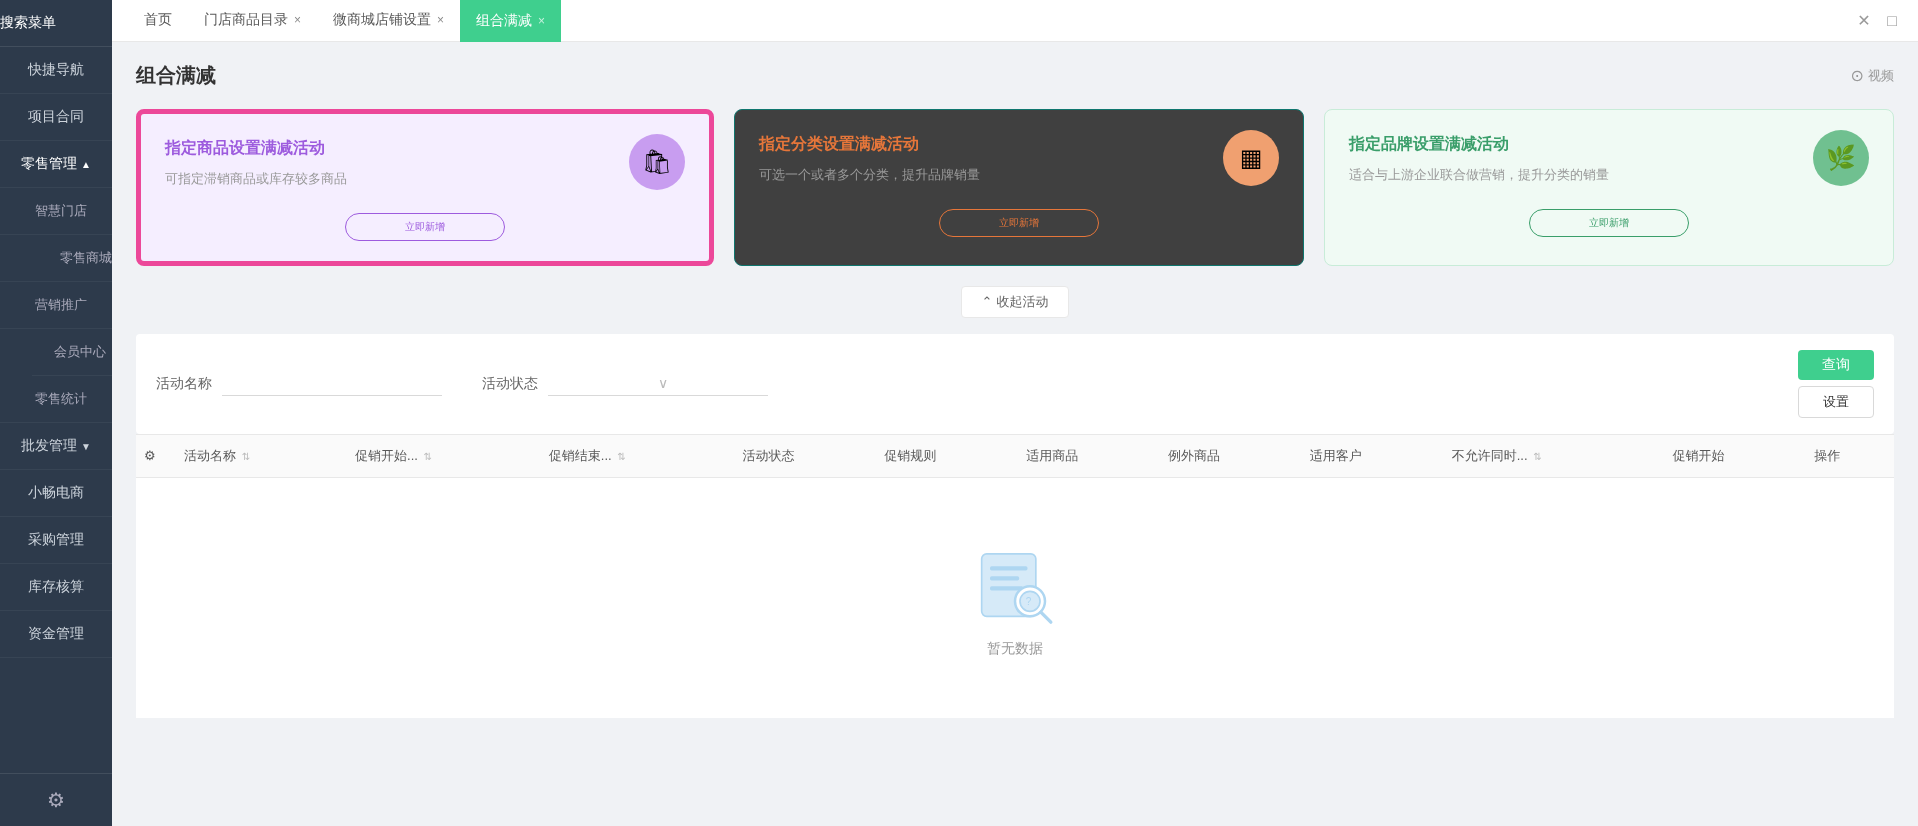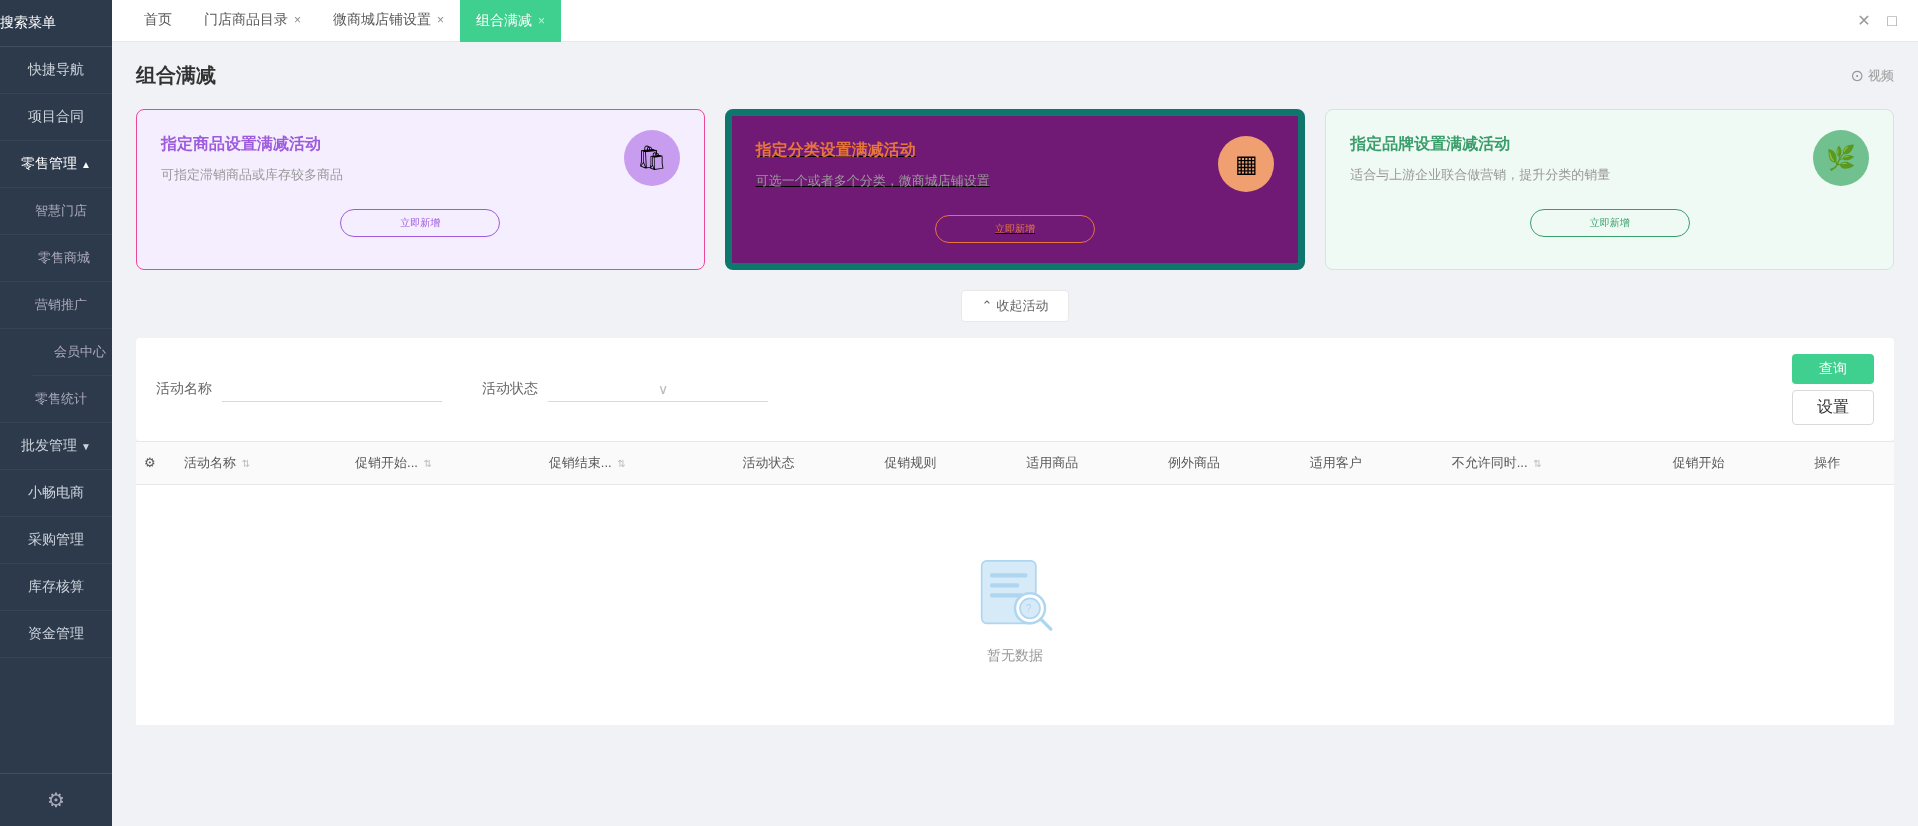--- a/index.html
+++ b/index.html
@@ -137,22 +137,22 @@
     }
     .card {
       flex: 1;
       border-radius: 8px;
       padding: 24px 24px 20px;
       position: relative;
       overflow: hidden;
       display: flex;
       flex-direction: column;
     }
-    .card-purple { background: #f5eeff; border: 1px solid #ec4899; }
-    .card-orange { background: #701a75; border: 7px solid #0f766e; text-decoration: underline; }
+    .card-purple { background: #f5eeff; border: 5px solid #ec4899; }
+    .card-orange { background: #404040; border: 1px solid #0f766e; }
     .card-green { background: #f0faf4; border: 1px solid #c8ecd8; }
 
     .card-title {
       font-size: 16px;
       font-weight: 600;
       margin-bottom: 10px;
     }
     .card-purple .card-title { color: #9d5bde; }
     .card-orange .card-title { color: #e6763a; }
     .card-green .card-title { color: #3a9e6a; }
@@ -246,21 +246,21 @@
       font-size: 14px;
       cursor: pointer;
       min-width: 72px;
     }
     .btn-setting {
       background: #fff;
       color: #333;
       border: 1px solid #d9d9d9;
       border-radius: 4px;
       padding: 6px 24px;
-      font-size: 16px;
+      font-size: 13px;
       cursor: pointer;
       min-width: 72px;
     }
 
     
     .table-wrapper {
       background: #fff;
       margin-top: 0;
     }
     .data-table {
@@ -341,21 +341,21 @@
   <div class="sidebar-item">
     <span>项目合同</span>
   </div>
   <div class="sidebar-item active">
     <span>零售管理</span>
     <span style="font-size:10px;">▲</span>
   </div>
   <div class="sidebar-item" style="padding-left:10px; font-size:13px; color:#aab;">
     <span>智慧门店</span>
   </div>
-  <div class="sidebar-item" style="padding-left:16px; font-size:13px; color:#aab;">
+  <div class="sidebar-item" style="padding-left:16px; font-size:13px; color:#aab;justify-content:flex-end;">
     <span>零售商城</span>
   </div>
   <div class="sidebar-item" style="padding-left:10px; font-size:13px; color:#aab;">
     <span>营销推广</span>
   </div>
   <div class="sidebar-item" style="padding-left:16px; font-size:13px; color:#aab;margin-left:32px;">
     <span>会员中心</span>
   </div>
   <div class="sidebar-item" style="padding-left:10px; font-size:13px; color:#aab;">
     <span>零售统计</span>
@@ -423,21 +423,21 @@
         </div>
         <div class="card-desc">可指定滞销商品或库存较多商品</div>
         <button class="card-btn">立即新增</button>
       </div>
 
       <div class="card card-orange">
         <div class="card-title">指定分类设置满减活动</div>
         <div class="card-icon" style="right:24px; top:20px; font-size:40px; background:#f0a070; border-radius:50%; width:56px; height:56px; display:flex; align-items:center; justify-content:center;">
           <span style="font-size:24px;">▦</span>
         </div>
-        <div class="card-desc">可选一个或者多个分类，微商城店铺设置</div>
+        <div class="card-desc">可选一个或者多个分类，提升品牌销量</div>
         <button class="card-btn">立即新增</button>
       </div>
 
       <div class="card card-green">
         <div class="card-title">指定品牌设置满减活动</div>
         <div class="card-icon" style="right:24px; top:20px; background:#70c090; border-radius:50%; width:56px; height:56px; display:flex; align-items:center; justify-content:center;">
           <span style="font-size:24px;">🌿</span>
         </div>
         <div class="card-desc">适合与上游企业联合做营销，提升分类的销量</div>
         <button class="card-btn">立即新增</button>

